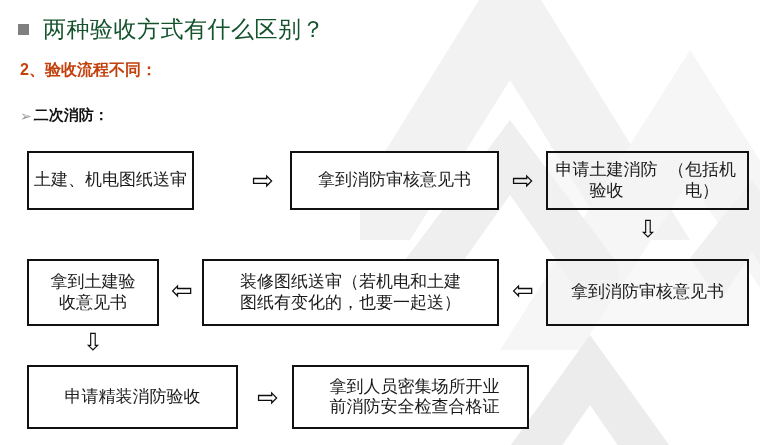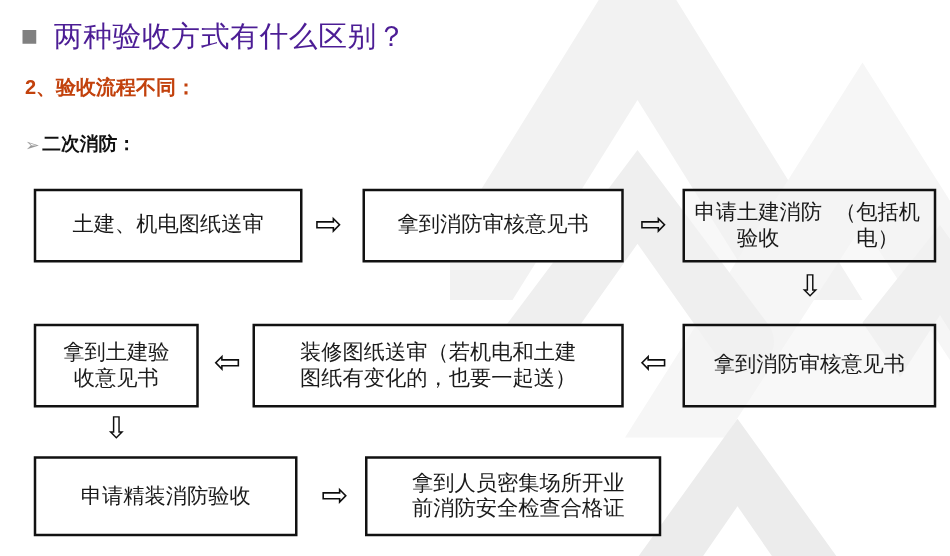--- a/index.html
+++ b/index.html
@@ -49,21 +49,21 @@
   #title-bullet {
     width: 11px;
     height: 11px;
     background: #808080;
     margin-right: 14px;
     flex: none;
   }
   #title-text {
     font-size: 23px;
     letter-spacing: .5px;
-    color: #4c1d95;
+    color: #14532d;
   }
   #subtitle-row {
     left: 20px;
     top: 60px;
     font-size: 16px;
     font-weight: bold;
     color: #c2410c;
   }
   #section-row {
     left: 20px;
@@ -141,21 +141,21 @@
     <span id="title-text">两种验收方式有什么区别？</span>
   </div>
 
   <div class="hdr" id="subtitle-row">2、验收流程不同：</div>
 
   <div class="hdr" id="section-row">
     <span id="section-bullet">➢</span>
     <span>二次消防：</span>
   </div>
 
-  <div class="node" style="left:27px; top:151px; width:215px; height:59px;">
+  <div class="node" style="left:27px; top:151px; width:167px; height:59px;">
     <span>土建、机电图纸送审</span>
   </div>
 
   <div class="arrow" style="left:245px; top:167px; width:36px;">⇨</div>
 
   <div class="node" style="left:290px; top:151px; width:209px; height:59px;">
     <span>拿到消防审核意见书</span>
   </div>
 
   <div class="arrow" style="left:505px; top:167px; width:36px;">⇨</div>

